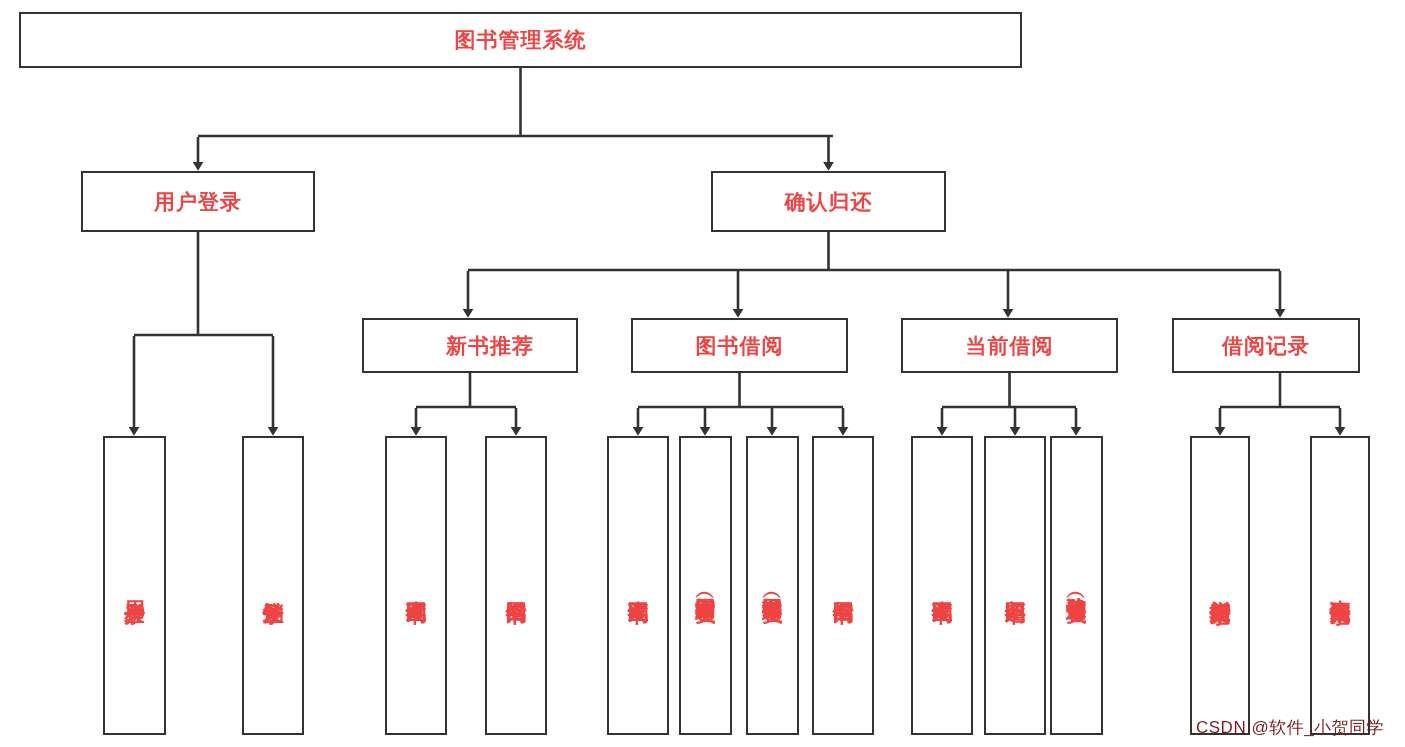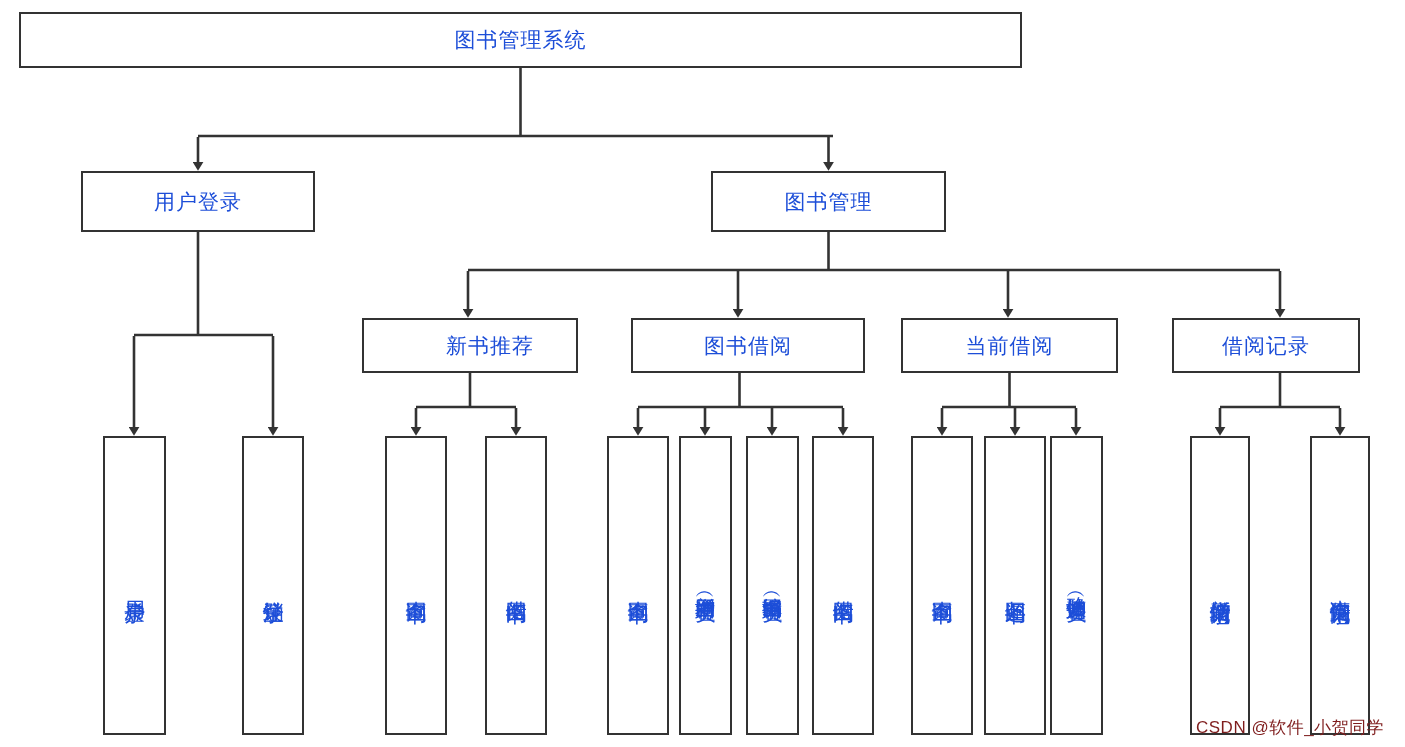--- a/index.html
+++ b/index.html
@@ -26,22 +26,23 @@
     pointer-events: none;
   }
   .node {
     position: absolute;
     box-sizing: border-box;
     border: 2px solid #333333;
     background: #ffffff;
     display: flex;
     align-items: center;
     justify-content: center;
-    color: #1d4ed8;
+    color: #ef4444;
     z-index: 2;
+    font-weight: bold;
   }
   .node.horiz {
     font-size: 21px;
     letter-spacing: 1px;
   }
   .node.vert {
     writing-mode: vertical-rl;
     text-orientation: upright;
     font-size: 21px;
     line-height: 1.26;
@@ -119,27 +120,27 @@
   </svg>
 
   <div class="node horiz" style="left:19px; top:12px; width:1003px; height:56px;">
     <span>图书管理系统</span>
   </div>
 
   <div class="node horiz" style="left:81px; top:171px; width:234px; height:61px;">
     <span>用户登录</span>
   </div>
   <div class="node horiz" style="left:711px; top:171px; width:235px; height:61px;">
-    <span>图书管理</span>
+    <span>确认归还</span>
   </div>
 
   <div class="node horiz" style="left:362px; top:318px; width:216px; height:55px;padding-left:40px;">
     <span>新书推荐</span>
   </div>
-  <div class="node horiz" style="left:631px; top:318px; width:234px; height:55px;">
+  <div class="node horiz" style="left:631px; top:318px; width:217px; height:55px;">
     <span>图书借阅</span>
   </div>
   <div class="node horiz" style="left:901px; top:318px; width:217px; height:55px;">
     <span>当前借阅</span>
   </div>
   <div class="node horiz" style="left:1172px; top:318px; width:188px; height:55px;align-items:center;">
     <span>借阅记录</span>
   </div>
 
   <div class="node vert" style="left:103px; top:436px; width:63px; height:299px;">

